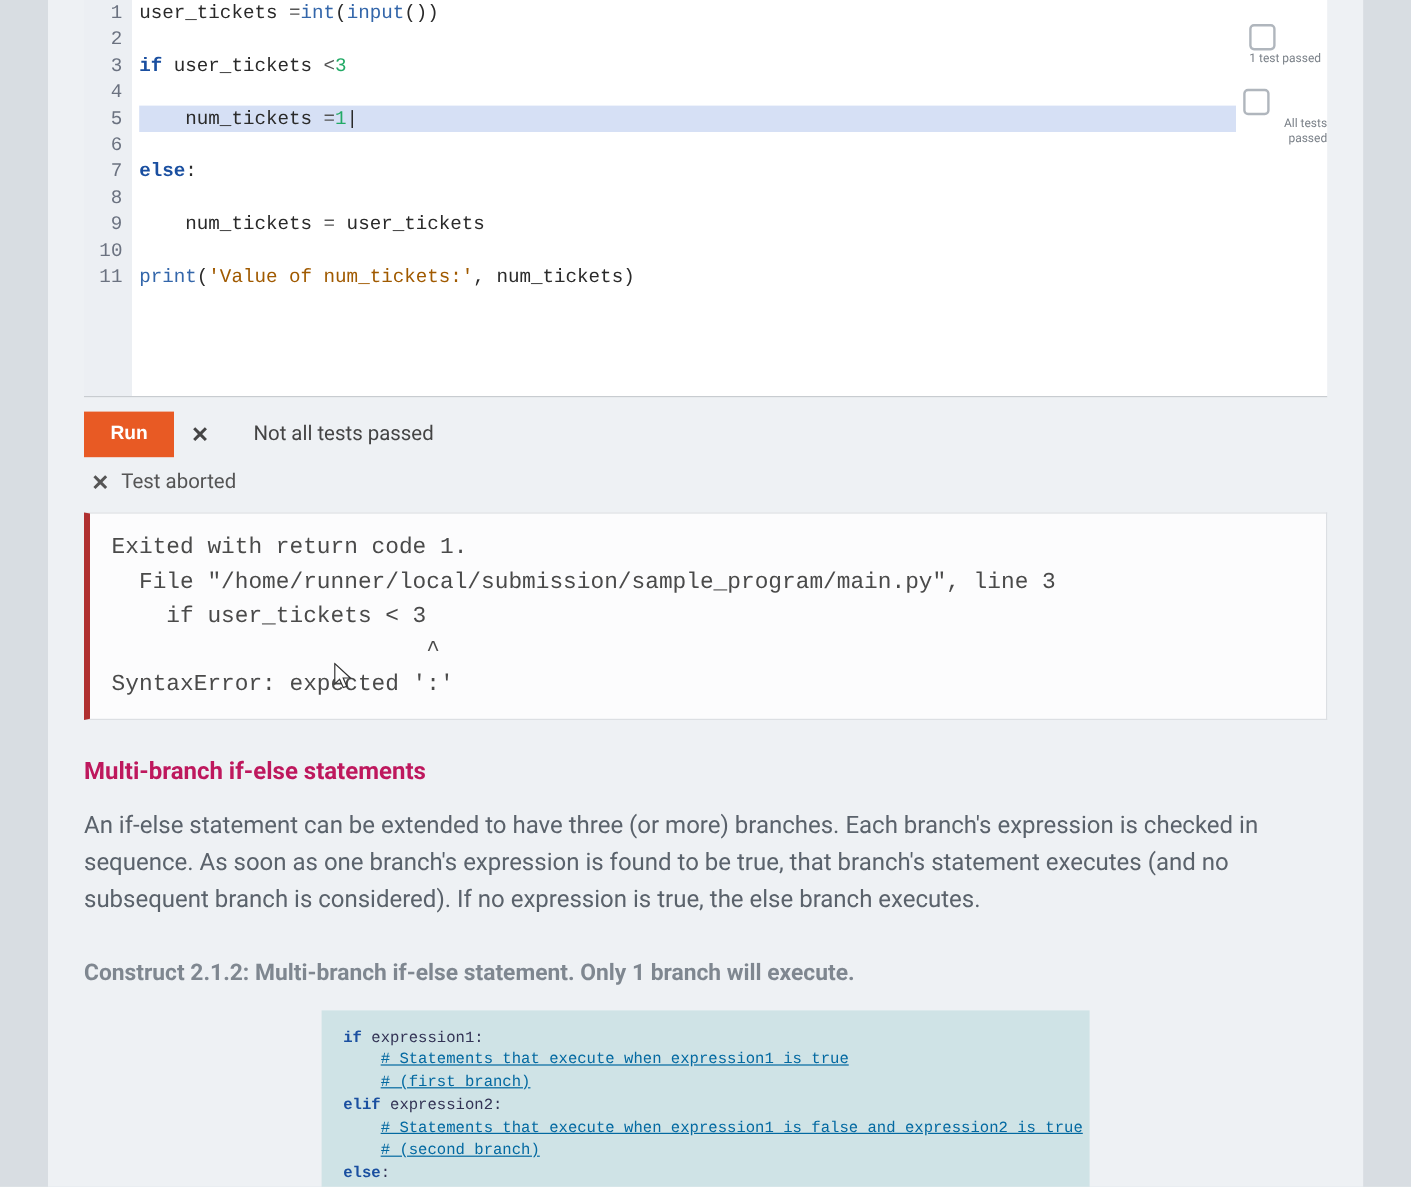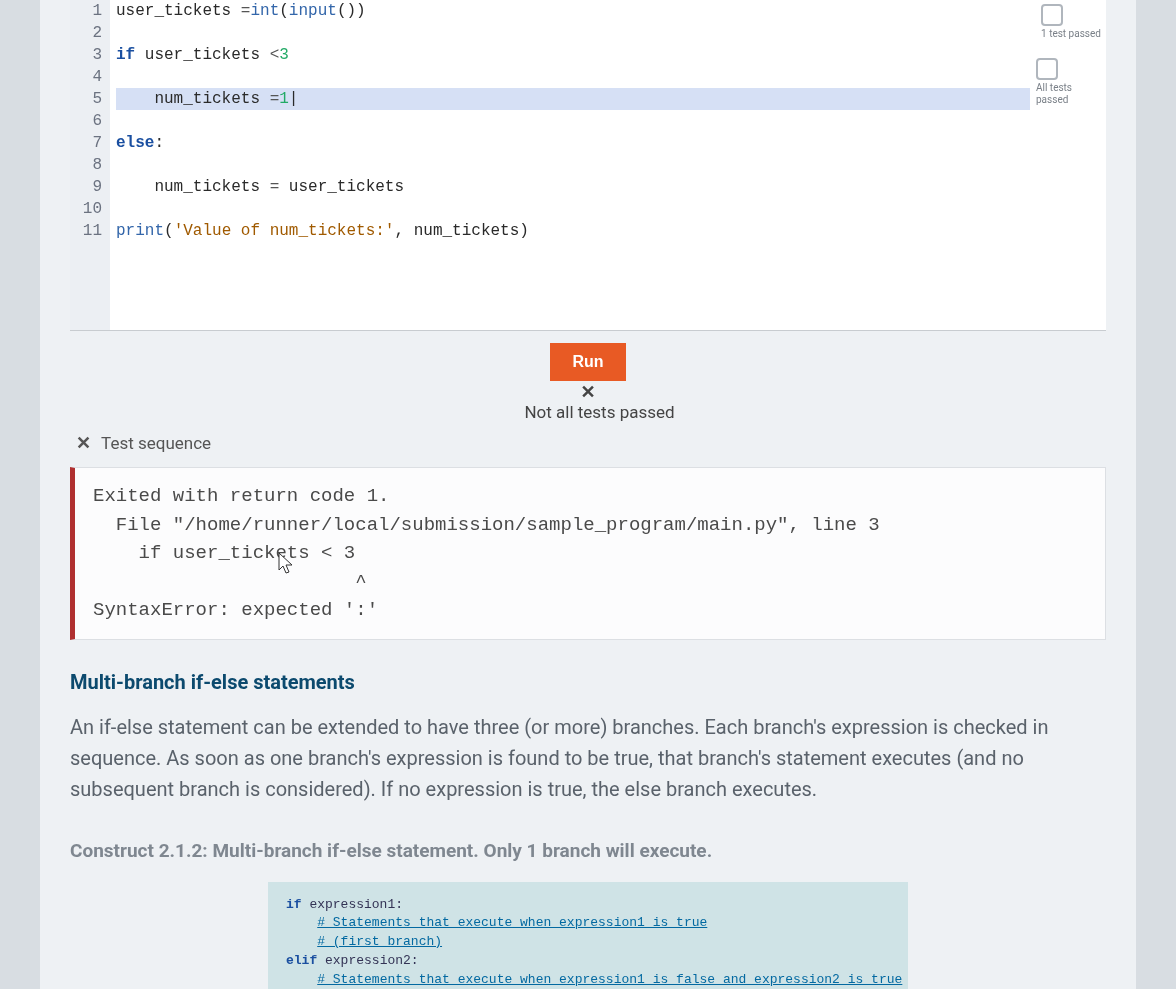--- a/index.html
+++ b/index.html
@@ -51,34 +51,34 @@
   .fn { color: #3366aa; }
   .num { color: #2a6; }
   .str { color: #a05a00; text-align: center; }
   .op { color: #555; }
 
   .side-badges {
     width: 70px;
     display:flex;
     flex-direction:column;
     gap:18px;
-    padding-top:4px;
+    padding-top:20px;
     align-items:center;
     font-size:10px;
     color:#7a8088;
-    text-align:left;
+    text-align:right;
   }
   .badge-box {
     width:22px;height:22px;border:2px solid #b0b6bd;border-radius:4px;
   }
   .badge-label{line-height:1.2;margin-top:2px;}
 
   
   .run-row {
-    display:flex; align-items:center; margin: 6px 0 10px 0; flex-direction: column;
+    display:flex; align-items:center; gap:14px; margin: 6px 0 10px 0;
   }
   .run-btn {
     background:#e85a24; color:#fff; font-weight:600; font-size:16px;
     padding:10px 22px; border:none; cursor:pointer;
   }
   .fail-x { color:#444; font-size:18px; font-weight:600; }
   .fail-text { color:#444; font-size:17px;margin-left:23px; }
 
   .aborted-row { display:flex; align-items:center; gap:10px; margin: 6px 0 14px 6px;}
   .aborted-row .fail-x{color:#555;}
@@ -95,21 +95,21 @@
     line-height:1.5;
     color:#4a4a4a;
     white-space:pre;
     margin-bottom:30px;
   }
 
   .feedback-row{ text-align:right; margin-bottom:24px;}
   .feedback-link{ color:#2a6bb8; font-size:15px; text-decoration:none;}
 
   
-  .section-title{ font-size:20px; font-weight:700; color:#0c4a6e; margin-bottom:18px;}
+  .section-title{ font-size:20px; font-weight:700; color:#be185d; margin-bottom:18px;}
   .section-body{ color:#5a626b; font-size:20px; line-height:1.55; margin-bottom:34px;}
 
   .construct-title{ color:#7f8790; font-size:19px; margin-bottom:20px;font-weight:bold;}
 
   .snippet-box{
     background:#cfe3e6;
     max-width:640px;
     margin: 0 auto 28px auto;
     padding:14px 18px;
     font-family:"Courier New", Consolas, monospace;
@@ -166,21 +166,21 @@
   </div>
 
   <div class="run-row">
     <button class="run-btn">Run</button>
     <span class="fail-x">✕</span>
     <span class="fail-text">Not all tests passed</span>
   </div>
 
   <div class="aborted-row">
     <span class="fail-x">✕</span>
-    <span class="txt">Test sequence</span>
+    <span class="txt">Test aborted</span>
   </div>
 
   <div class="error-box" id="error-box">Exited with return code 1.
   File "/home/runner/local/submission/sample_program/main.py", line 3
     if user_tickets &lt; 3
                        ^
 SyntaxError: expected ':'</div>
 
 
   <h3 class="section-title">Multi-branch if-else statements</h3>

